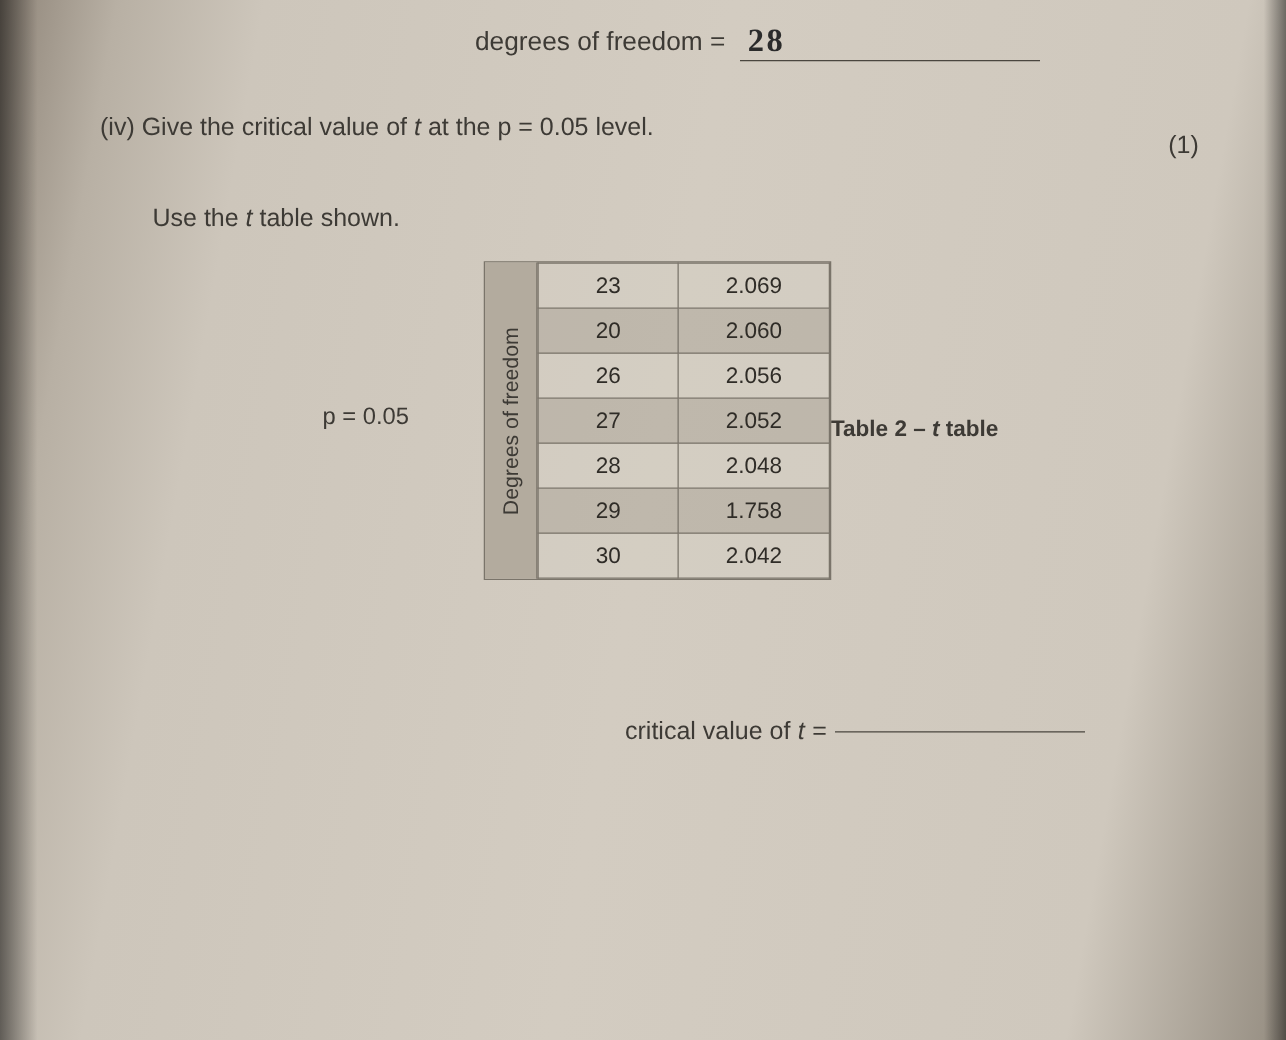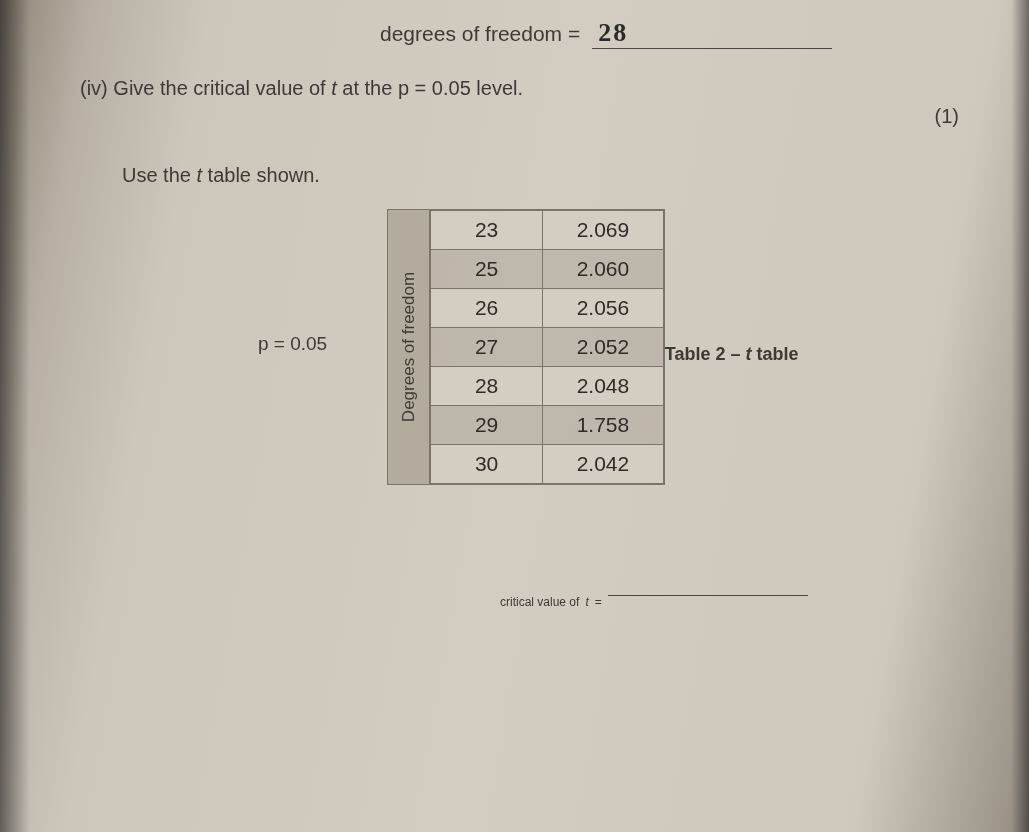--- a/index.html
+++ b/index.html
@@ -35,21 +35,21 @@
   .handwritten {
     font-family: "Comic Sans MS", "Bradley Hand", cursive;
     font-size: 26px;
     color: #2b2b2b;
     font-weight: 600;
     letter-spacing: 2px;
   }
   .question-line {
     display: flex;
     justify-content: space-between;
-    align-items: flex-start;
+    align-items: center;
     margin-bottom: 36px;
   }
   .q-text { font-size: 20px; }
   .q-marks { font-size: 20px; margin-top: 28px; margin-right: 10px; }
   .instruct { font-size: 20px; margin-left: 42px; margin-bottom: 22px; }
   .italic { font-style: italic; }
 
   .table-wrap {
     width: 100%;
     display: flex;
@@ -80,43 +80,43 @@
     transform: rotate(-90deg);
     white-space: nowrap;
     font-size: 17px;
   }
   table.tt {
     border-collapse: collapse;
   }
   table.tt td {
     border: 1.5px solid #7a746a;
     text-align: center;
-    font-size: 21px;
+    font-size: 18px;
     padding: 7px 0;
     color: #2f2c27;
   }
   table.tt td.df { width: 120px; }
   table.tt td.val { width: 127px; }
   table.tt tr:nth-child(even) td { background: rgba(140,132,118,0.28); }
   table.tt tr:nth-child(odd) td { background: rgba(214,208,197,0.35); }
 
   .caption {
     margin-top: 14px;
     font-size: 18px;
     text-align: left;
     width: 320px;
   }
   .caption .b { font-weight: 700; }
 
   .answer-line {
     margin-top: 110px;
     margin-left: 420px;
-    font-size: 12px;
-    display: flex;
-    align-items: flex-start;
+    font-size: 20px;
+    display: flex;
+    align-items: center;
     gap: 6px;
   }
   .answer-line .blank2 {
     display: inline-block;
     min-width: 200px;
     border-bottom: 1.5px solid #4a463f;
   }
 
   .edge-right {
     position: absolute;
@@ -164,21 +164,21 @@
       <div class="side-label">
         <span>Degrees of freedom</span>
       </div>
       <table class="tt">
         <tbody>
           <tr>
               <td class="df">23</td>
               <td class="val">2.069</td>
             </tr>
           <tr>
-              <td class="df">25</td>
+              <td class="df">20</td>
               <td class="val">2.060</td>
             </tr>
           <tr>
               <td class="df">26</td>
               <td class="val">2.056</td>
             </tr>
           <tr>
               <td class="df">27</td>
               <td class="val">2.052</td>
             </tr>

